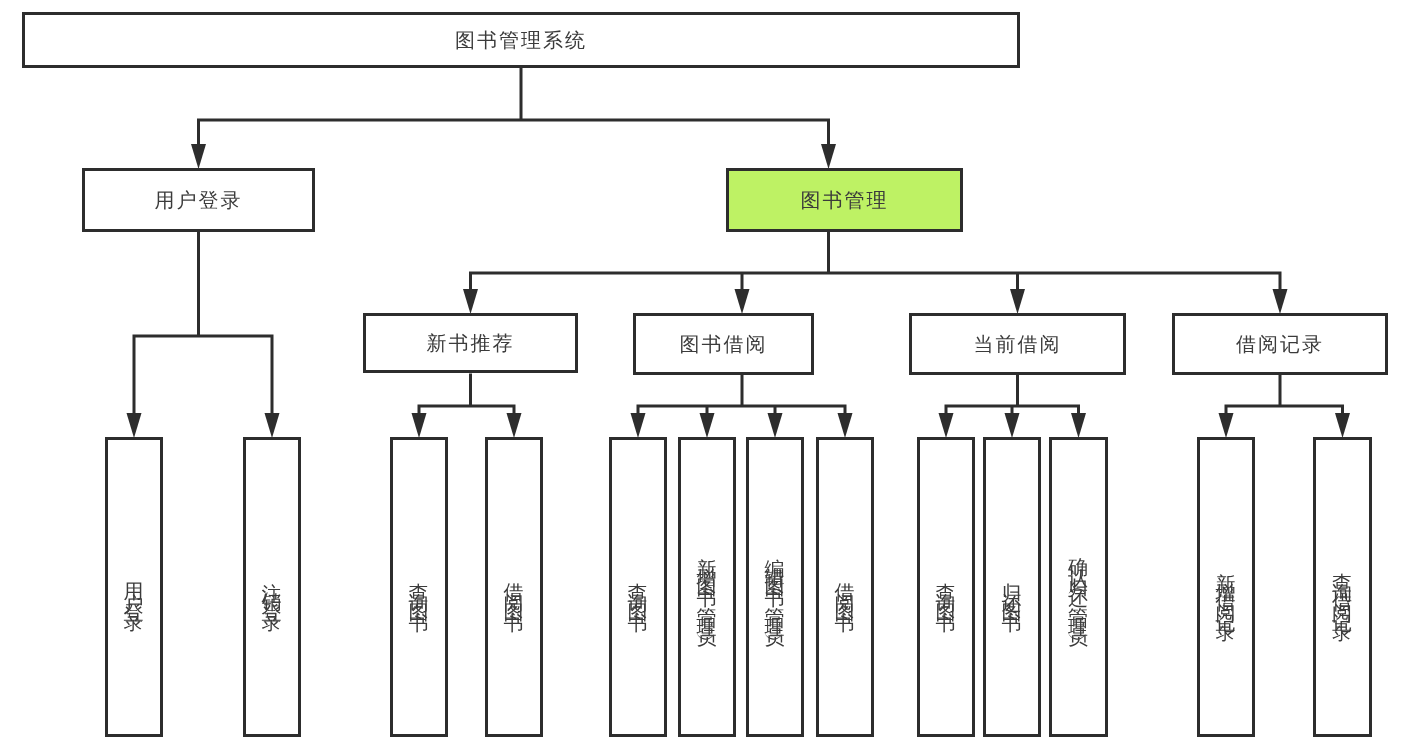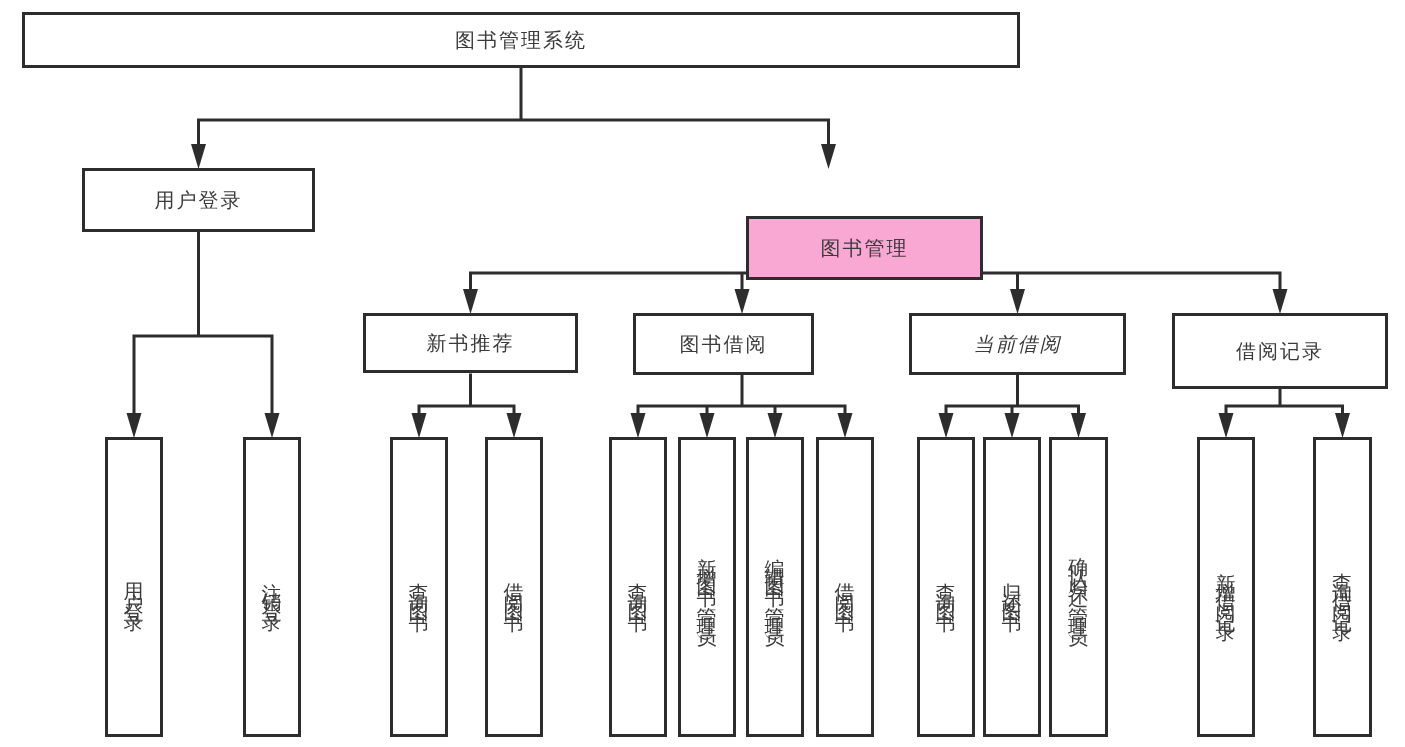--- a/index.html
+++ b/index.html
@@ -82,33 +82,33 @@
       <polygon points="1335,413 1350,413 1342.5,438" fill="#2d2d2d"></polygon>
       <path d="M 1280 375 L 1280 406 M 1226 406 L 1342.5 406 M 1226 406 L 1226 419 M 1342.5 406 L 1342.5 419" fill="none" stroke="#2d2d2d" stroke-width="3" stroke-linecap="square"></path>
     </svg>
   <div id="nodes">
       <div class="node h" style="left: 22px; top: 12px; width: 998px; height: 56px; border: 3px solid rgb(45, 45, 45); background: rgb(255, 255, 255); color: rgb(59, 59, 59);">
         <span>图书管理系统</span>
       </div>
       <div class="node h" style="left: 82px; top: 168px; width: 233px; height: 64px; border: 3px solid rgb(45, 45, 45); background: rgb(255, 255, 255); color: rgb(59, 59, 59);">
         <span>用户登录</span>
       </div>
-      <div class="node h" style="left: 746px; top: 168px; width: 237px; height: 64px; border: 3px solid rgb(45, 45, 45); background: #f9a8d4; color: rgb(59, 59, 59); margin-top: 48px;">
+      <div class="node h" style="left: 726px; top: 168px; width: 237px; height: 64px; border: 3px solid rgb(45, 45, 45); background: #bef264; color: rgb(59, 59, 59);">
         <span>图书管理</span>
       </div>
       <div class="node h" style="left: 363px; top: 313px; width: 215px; height: 60px; border: 3px solid rgb(45, 45, 45); background: rgb(255, 255, 255); color: rgb(59, 59, 59);">
         <span>新书推荐</span>
       </div>
       <div class="node h" style="left: 633px; top: 313px; width: 181px; height: 62px; border: 3px solid rgb(45, 45, 45); background: rgb(255, 255, 255); color: rgb(59, 59, 59);">
         <span>图书借阅</span>
       </div>
-      <div class="node h" style="left: 909px; top: 313px; width: 217px; height: 62px; border: 3px solid rgb(45, 45, 45); background: rgb(255, 255, 255); color: rgb(59, 59, 59); font-style: italic;">
+      <div class="node h" style="left: 909px; top: 313px; width: 217px; height: 62px; border: 3px solid rgb(45, 45, 45); background: rgb(255, 255, 255); color: rgb(59, 59, 59);">
         <span>当前借阅</span>
       </div>
-      <div class="node h" style="left: 1172px; top: 313px; width: 216px; height: 76px; border: 3px solid rgb(45, 45, 45); background: rgb(255, 255, 255); color: rgb(59, 59, 59);">
+      <div class="node h" style="left: 1172px; top: 313px; width: 216px; height: 62px; border: 3px solid rgb(45, 45, 45); background: rgb(255, 255, 255); color: rgb(59, 59, 59);">
         <span>借阅记录</span>
       </div>
       <div class="node v" style="left: 105px; top: 437px; width: 58px; height: 300px; border: 3px solid rgb(45, 45, 45); background: rgb(255, 255, 255); color: rgb(59, 59, 59);">
         <span>用户登录</span>
       </div>
       <div class="node v" style="left: 243px; top: 437px; width: 58px; height: 300px; border: 3px solid rgb(45, 45, 45); background: rgb(255, 255, 255); color: rgb(59, 59, 59);">
         <span>注销登录</span>
       </div>
       <div class="node v" style="left: 390px; top: 437px; width: 58px; height: 300px; border: 3px solid rgb(45, 45, 45); background: rgb(255, 255, 255); color: rgb(59, 59, 59);">
         <span>查询图书</span>

